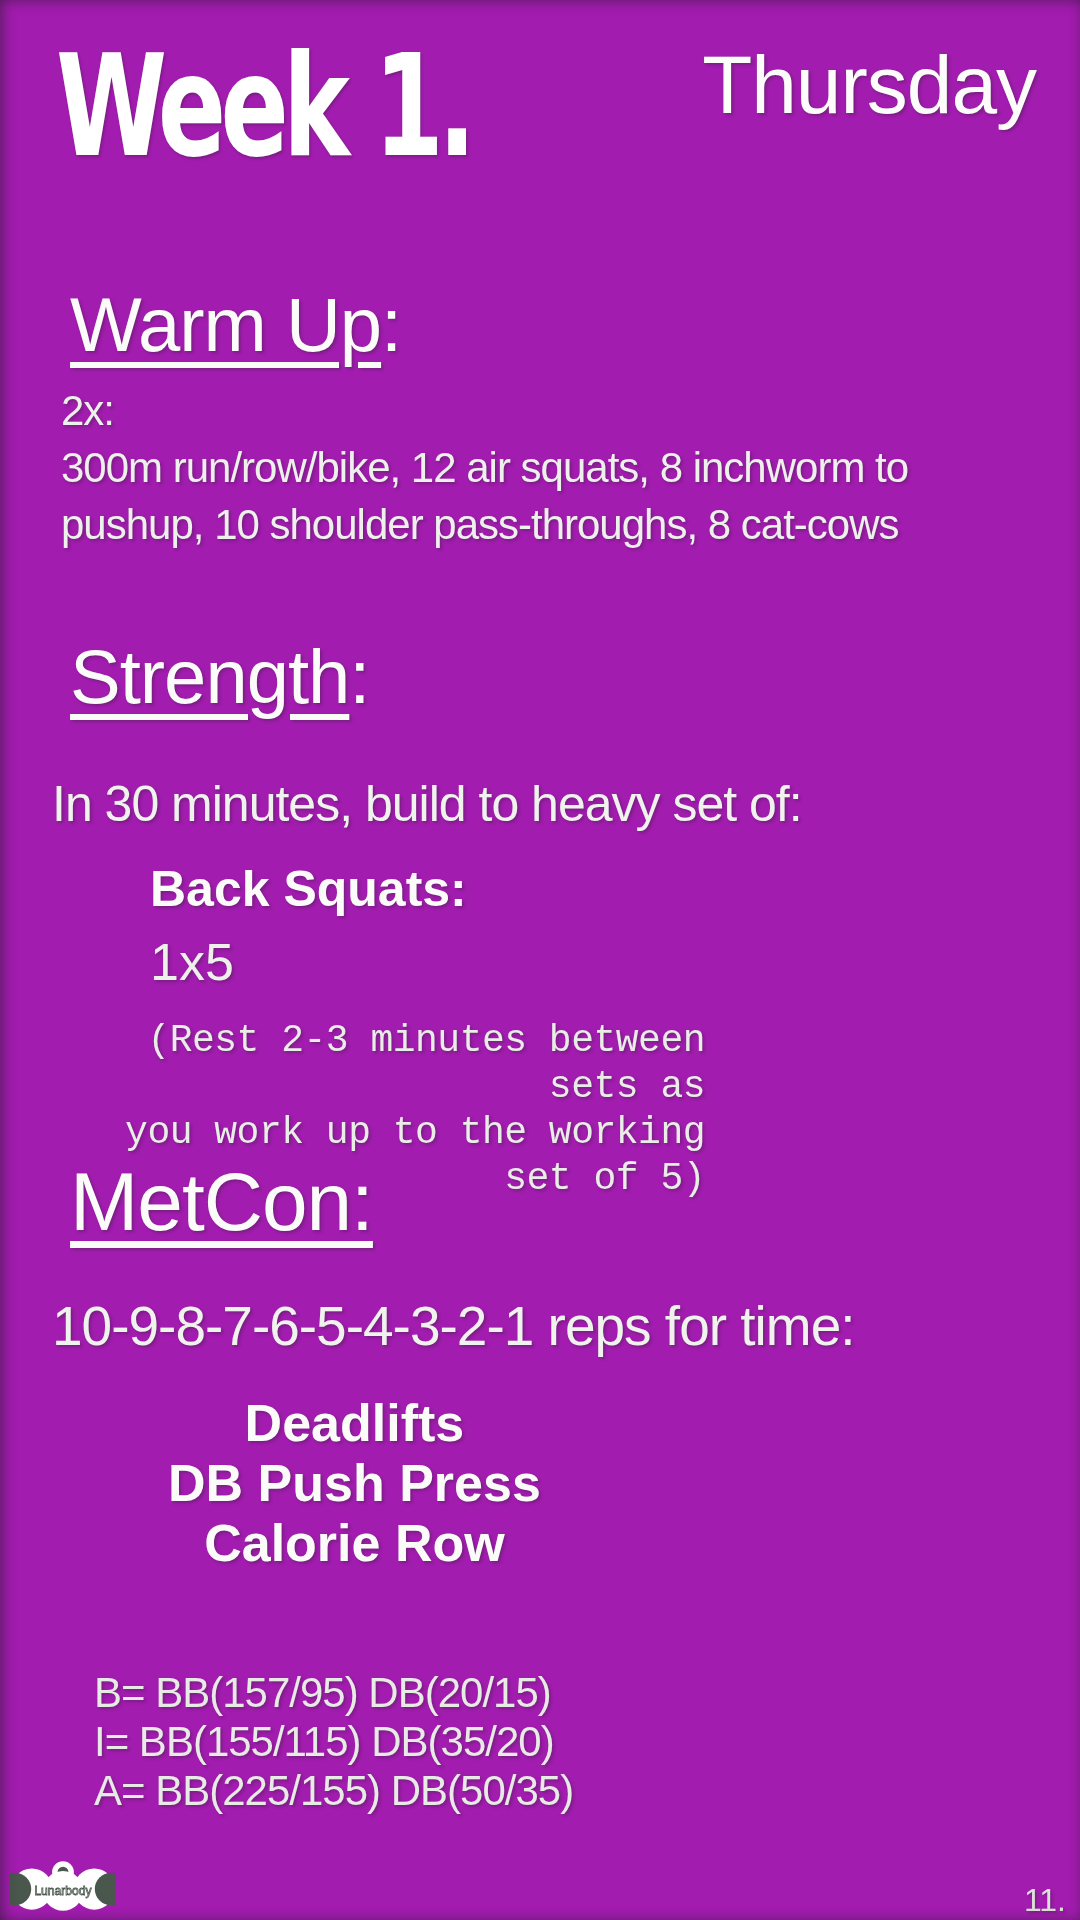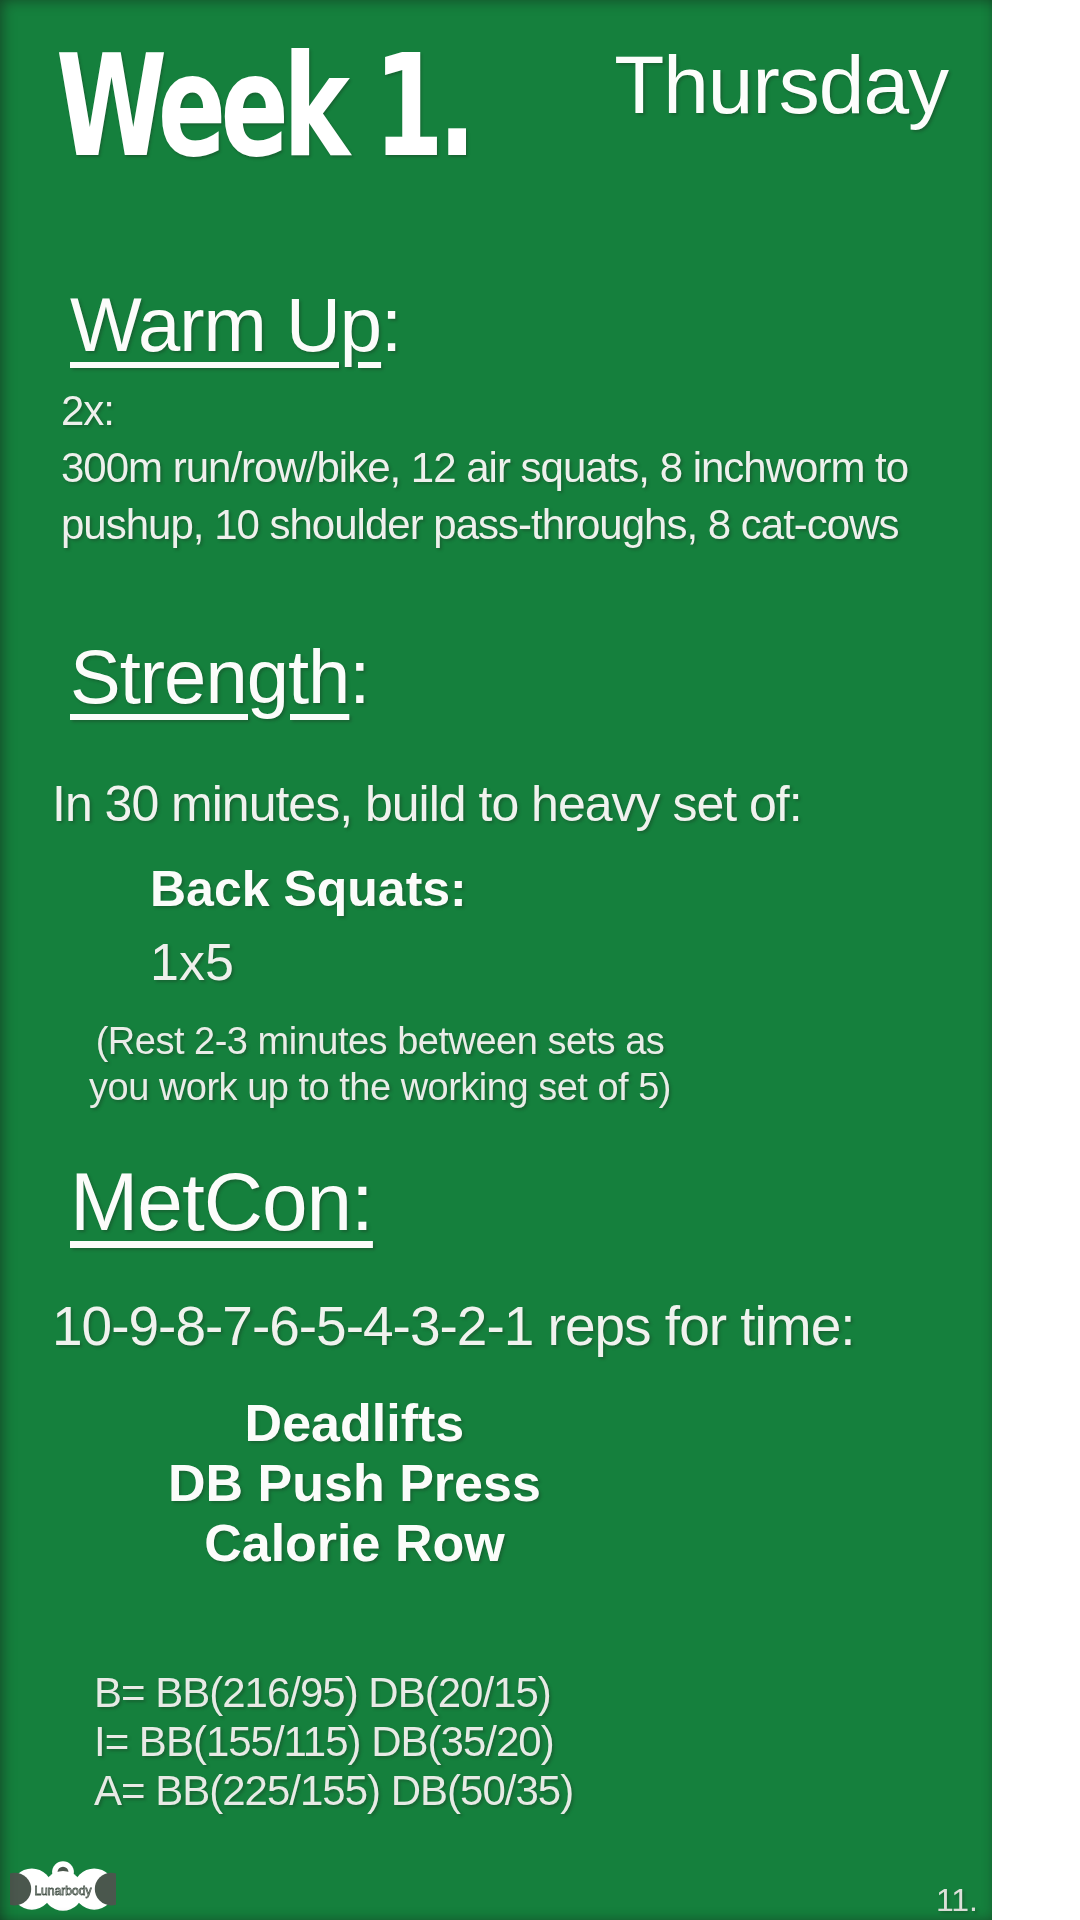--- a/index.html
+++ b/index.html
@@ -1,19 +1,19 @@
 <!DOCTYPE html>
 <html><head>
 <meta charset="utf-8">
 <style>
   html,body{margin:0;padding:0;}
   body{width:1080px;height:1920px;font-family:"Liberation Sans",sans-serif;}
   .page{
-    position:relative;width:992px;height:1920px;overflow:hidden;
-    background:#15803d;color:#f3f5f1;
+    position:relative;width:1080px;height:1920px;overflow:hidden;
+    background:#a21caf;color:#f3f5f1;
   }
   .page::after{ 
     content:"";position:absolute;inset:0;pointer-events:none;
     box-shadow:inset 10px 8px 14px -8px rgba(20,28,22,.55), inset -6px -8px 12px -8px rgba(20,28,22,.45);
   }
   .abs{position:absolute;}
   .txt{text-shadow:2px 2px 3px rgba(25,35,27,.30);}
   
   .week-title{
     left:56px;top:26px;
@@ -26,21 +26,21 @@
   .h2{font-size:76px;color:#fbfcfa;letter-spacing:-1px;white-space:nowrap;}
   .h2 .u, .h2.u-all{
     text-decoration:underline;text-decoration-thickness:.082em;text-underline-offset:.14em;
   }
   .metcon-h{font-size:82px;}
   
   .body-lines{font-size:42px;line-height:57px;letter-spacing:-1px;color:#eef0ec;white-space:nowrap;}
   .intro{font-size:50px;letter-spacing:-1px;color:#f0f2ee;white-space:nowrap;}
   .exercise-title{font-size:50px;font-weight:bold;color:#fbfcfa;white-space:nowrap;}
   .sets{font-size:52px;color:#eef0ec;white-space:nowrap;}
-  .note{width:650px;font-size:38px;line-height:46px;letter-spacing:-.5px;text-align:center;color:#e9ece7;}
+  .note{width:650px;font-size:38px;line-height:46px;letter-spacing:-.5px;text-align:right;color:#e9ece7;font-family:Liberation Mono, monospace;}
   .scheme{font-size:55px;letter-spacing:-1px;color:#f0f2ee;white-space:nowrap;}
   .exercises{font-size:52px;line-height:60px;font-weight:bold;color:#fbfcfa;white-space:nowrap;}
   .weights{font-size:42px;line-height:49px;letter-spacing:-1px;color:#e7eae5;white-space:nowrap;}
   .page-number{right:14px;top:1882px;font-size:32px;color:#dde1da;}
   .logo{left:10px;top:1852px;width:106px;height:62px;}
 </style>
 </head>
 <body>
 
 <div class="page">
@@ -73,21 +73,21 @@
 
   <div class="abs scheme txt" style="left:52px;top:1294px;">10-9-8-7-6-5-4-3-2-1 reps for time:</div>
 
   <div class="abs exercises txt" style="left:168px;top:1393px;text-align:center;">
     <div>Deadlifts</div>
     <div>DB Push Press</div>
     <div>Calorie Row</div>
   </div>
 
   <div class="abs weights txt" style="left:94px;top:1668px;">
-    <div>B= BB(216/95) DB(20/15)</div>
+    <div>B= BB(157/95) DB(20/15)</div>
     <div>I= BB(155/115) DB(35/20)</div>
     <div>A= BB(225/155) DB(50/35)</div>
   </div>
 
   <svg class="abs logo" viewBox="0 0 175 100" aria-hidden="true">
 
     <circle cx="36" cy="60" r="34" fill="#ffffff"></circle>
     <circle cx="8" cy="60" r="27" fill="#4a574d"></circle>
 
     <circle cx="139" cy="60" r="34" fill="#ffffff"></circle>

